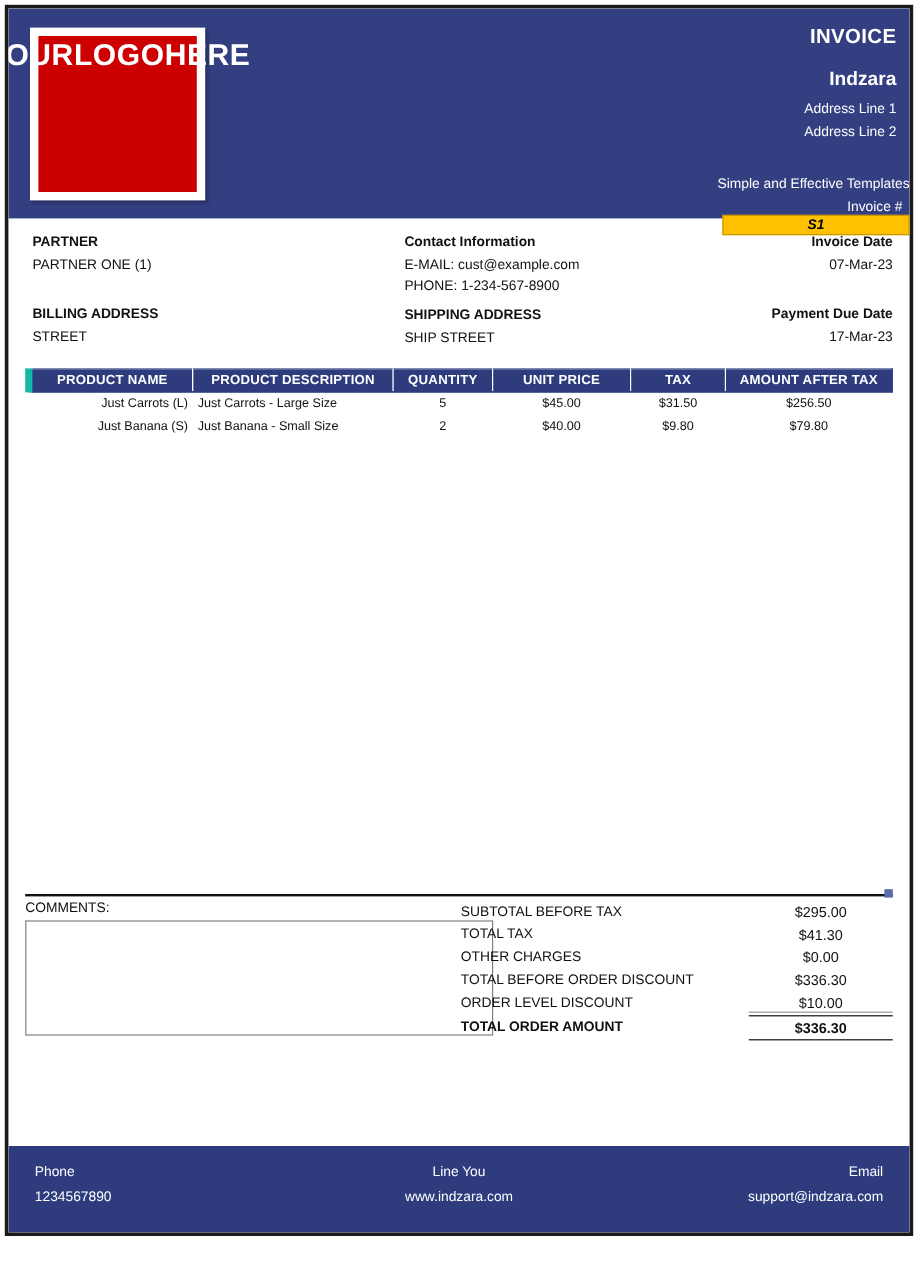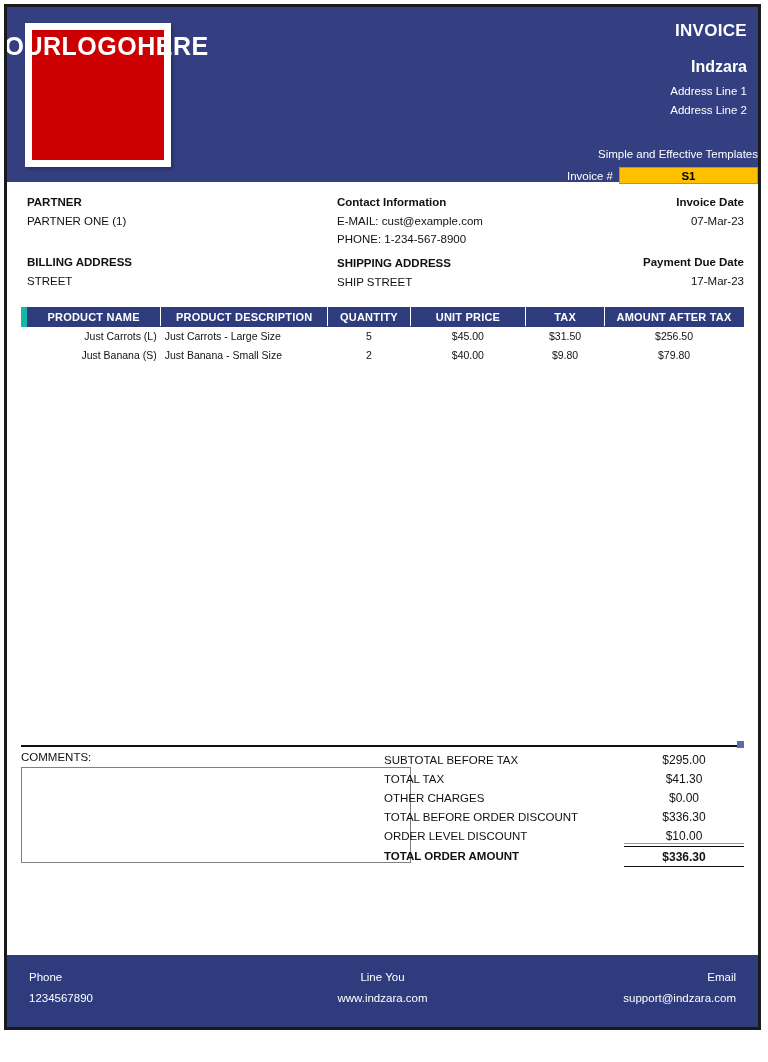--- a/index.html
+++ b/index.html
@@ -84,40 +84,42 @@
     top: 141px;
     font-size: 11.5px;
     color: #ffffff;
     white-space: nowrap;
   }
   .invoice-no-row {
     position: absolute;
     right: 0;
     top: 160px;
     display: flex;
-    align-items: center;
+    align-items: flex-end;
     justify-content: flex-end;
     width: 420px;
+    flex-direction: column;
   }
   .invoice-no-label {
     font-size: 11.5px;
     color: #ffffff;
     margin-right: 6px;
   }
   .invoice-no-value {
-    width: 139px;
+    width: 156px;
     height: 17px;
     background: #FFC000;
     color: #000000;
     font-size: 11.5px;
     font-weight: bold;
     display: flex;
     align-items: center;
     justify-content: center;
     border: 1px solid #C89600;
+    font-style: italic;
   }
 
   
   .party-section {
     position: relative;
     height: 125px;
     padding: 0;
   }
   .col-partner { position: absolute; left: 20px;  top: 14px; width: 300px; }
   .col-contact { position: absolute; left: 330px; top: 14px; width: 290px; }

